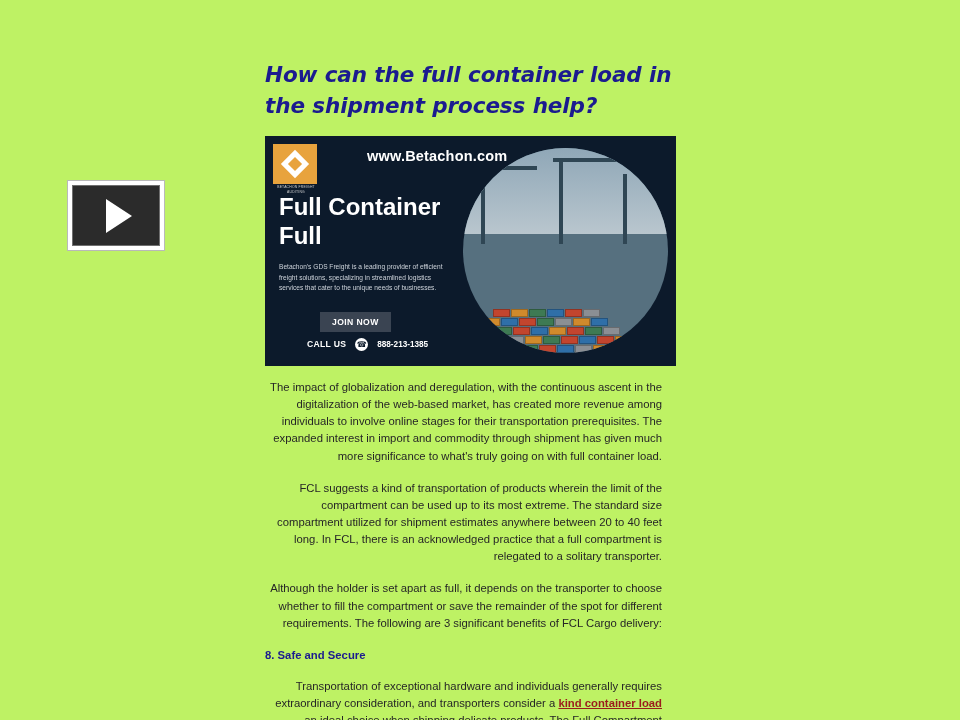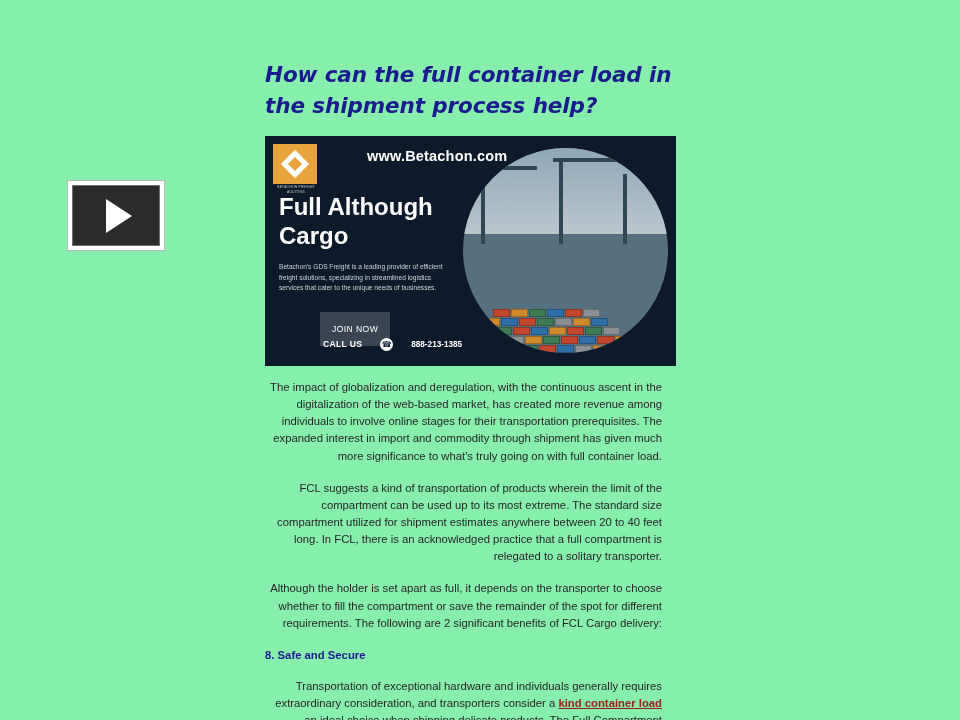--- a/index.html
+++ b/index.html
@@ -10,21 +10,21 @@
   body {
     width: 960px;
     height: 720px;
     overflow: hidden;
     font-family: "Liberation Sans", sans-serif;
   }
   .page {
     position: relative;
     width: 960px;
     height: 720px;
-    background: #86efac;
+    background: #bef264;
   }
 
   
   .play-wrap {
     position: absolute;
     left: 67px;
     top: 180px;
     width: 98px;
     height: 71px;
     background: #ffffff;
@@ -140,30 +140,30 @@
     font-size: 6.6px;
     color: #cdd3da;
     line-height: 1.62;
   }
   .join-btn {
     position: absolute;
     left: 55px; top: 176px;
     background: #3a4452;
     color: #ffffff;
     font-size: 8.6px;
-    font-weight: normal;
+    font-weight: bold;
     letter-spacing: 0.4px;
-    padding: 12px 12px;
+    padding: 5px 12px;
   }
   .call-row {
     position: absolute;
-    left: 58px; top: 202px;
+    left: 42px; top: 202px;
     display: flex;
     align-items: center;
-    gap: 18px;
+    gap: 9px;
   }
   .call-label {
     font-size: 8.6px;
     font-weight: bold;
     color: #ffffff;
     letter-spacing: 0.3px;
   }
   .phone-icon {
     width: 13px; height: 13px;
     border-radius: 50%;
@@ -249,22 +249,22 @@
 
     <h1 class="title">How can the full container load in the shipment process help?</h1>
 
     <div class="banner">
       <div class="banner-left">
         <div class="logo-box">
           <div class="logo-diamond"></div>
         </div>
         <div class="logo-text">BETACHON FREIGHT AUDITING</div>
         <div class="banner-h1">
-          <span>Full Although</span><br>
-          <span>Cargo</span>
+          <span>Full Container</span><br>
+          <span>Full</span>
         </div>
         <div class="banner-body">Betachon's GDS Freight is a leading provider of efficient freight solutions, specializing in streamlined logistics services that cater to the unique needs of businesses.</div>
         <div class="join-btn">JOIN NOW</div>
         <div class="call-row">
           <span class="call-label">CALL US</span>
           <span class="phone-icon">☎</span>
           <span class="call-number">888-213-1385</span>
         </div>
       </div>
 
@@ -317,20 +317,20 @@
           <div class="ctr" style="left:66px; bottom:36px; background:#3e7a53;"></div>
           <div class="ctr" style="left:84px; bottom:36px; background:#2f6fa8;"></div>
           <div class="ctr" style="left:102px;bottom:36px; background:#c2452e;"></div>
           <div class="ctr" style="left:120px;bottom:36px; background:#8b8f94;"></div>
         </div>
       </div>
     </div>
 
     <p class="para">The impact of globalization and deregulation, with the continuous ascent in the digitalization of the web-based market, has created more revenue among individuals to involve online stages for their transportation prerequisites. The expanded interest in import and commodity through shipment has given much more significance to what's truly going on with full container load.</p>
     <p class="para">FCL suggests a kind of transportation of products wherein the limit of the compartment can be used up to its most extreme. The standard size compartment utilized for shipment estimates anywhere between 20 to 40 feet long. In FCL, there is an acknowledged practice that a full compartment is relegated to a solitary transporter.</p>
-    <p class="para">Although the holder is set apart as full, it depends on the transporter to choose whether to fill the compartment or save the remainder of the spot for different requirements. The following are 2 significant benefits of FCL Cargo delivery:</p>
+    <p class="para">Although the holder is set apart as full, it depends on the transporter to choose whether to fill the compartment or save the remainder of the spot for different requirements. The following are 3 significant benefits of FCL Cargo delivery:</p>
 
     <p class="subhead">8. Safe and Secure</p>
 
     <p class="para last"><span>Transportation of exceptional hardware and individuals generally requires extraordinary consideration, and transporters consider a </span><a class="link" href="#">kind container load</a><span> an ideal choice when shipping delicate products. The Full Compartment Burden (FCL) gives a particular holder so the carrier</span></p>
 
   </div>
 </div>
 
 </body></html>

